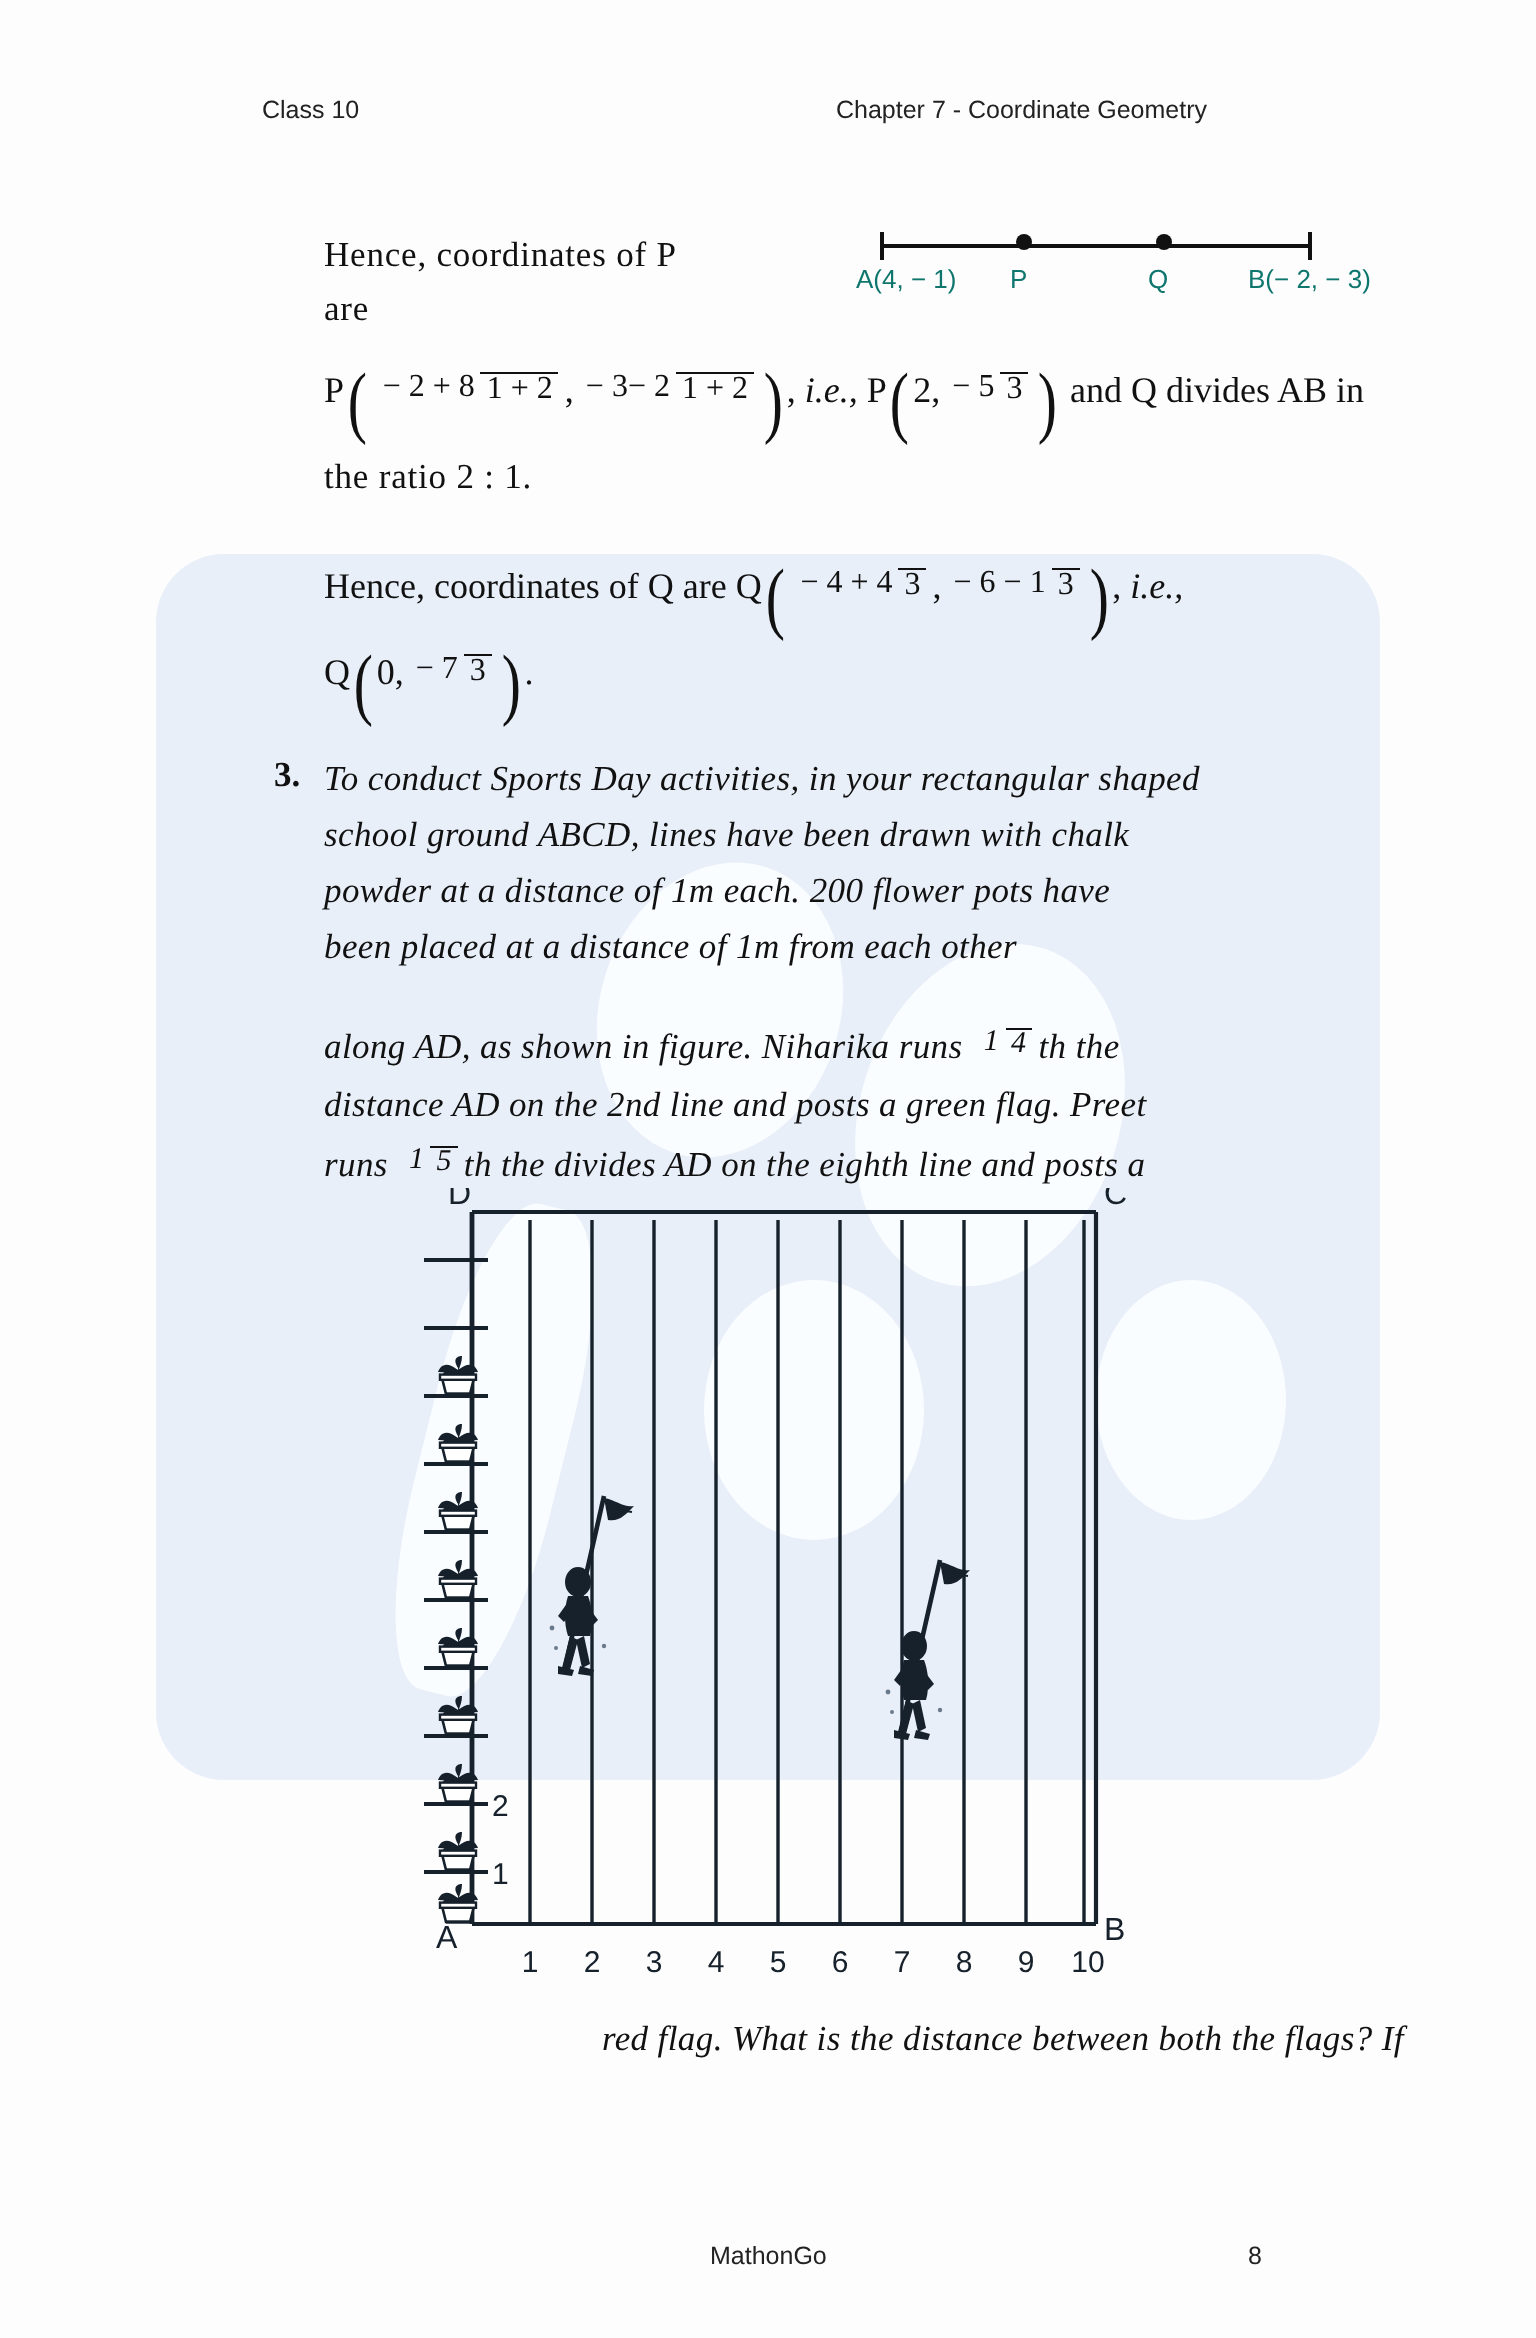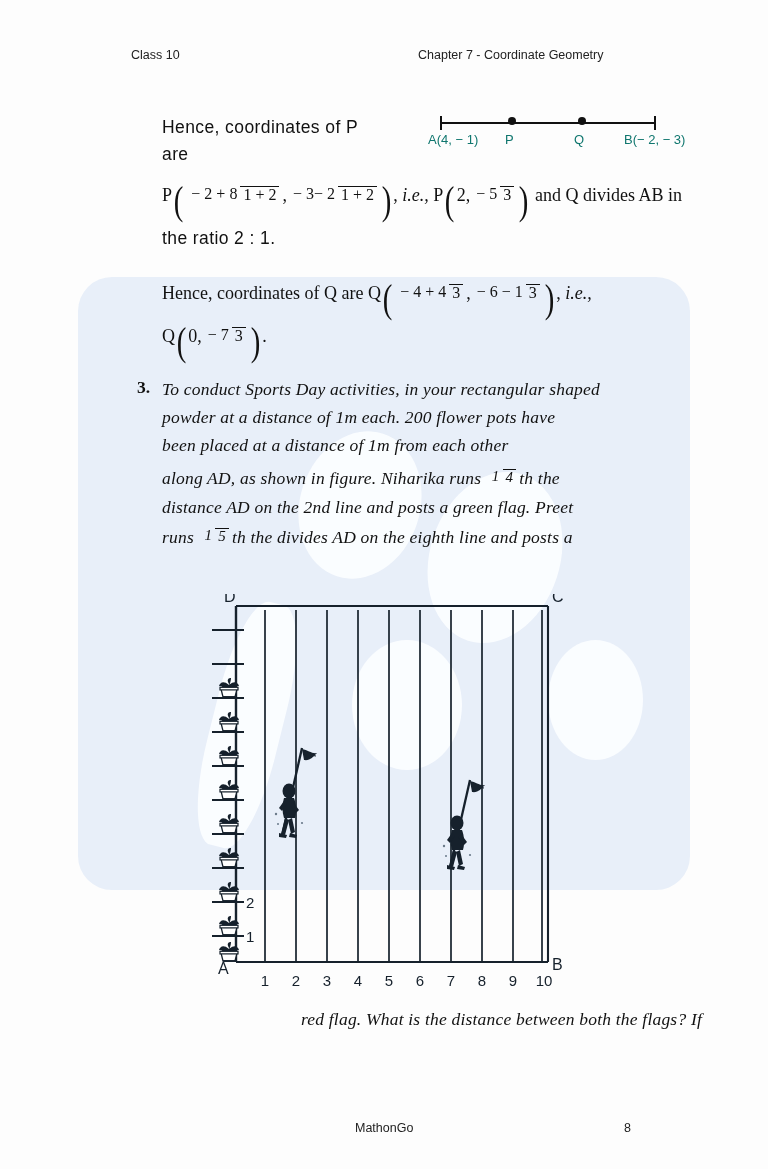--- a/index.html
+++ b/index.html
@@ -63,21 +63,21 @@
     font-family: "Liberation Sans", sans-serif;
     font-size: 12.5px; color: #222;
   }
   .ftr .brand { position: absolute; left: 355px; top: 0; }
   .ftr .pageno { position: absolute; left: 624px; top: 0; }
 
   
   .blk { position: absolute; }
 
   .serif {
-    font-family: Liberation Sans, sans-serif;
+    font-family: Liberation Serif, serif;
     font-size: 17.5px;
     letter-spacing: .4px;
   }
   .ital {
     font-family: "Liberation Serif", serif;
     font-style: italic;
     font-size: 17.5px;
     line-height: 28px;
     letter-spacing: .2px;
   }
@@ -237,24 +237,25 @@
         <span class="den">3</span>
       </span>
       <span class="paren">)</span>
       <span>.</span>
     </div>
 
     <div class="blk" style="left:121px; top:375px; width:560px;">
       <div style="position:absolute; left:0; top:2px; font-weight:bold; font-size:17.5px;">3.</div>
       <div class="ital" style="margin-left:25px; width:535px;">
         <div>To conduct Sports Day activities, in your rectangular shaped</div>
+        <div>school ground ABCD, lines have been drawn with chalk</div>
         <div>powder at a distance of 1m each. 200 flower pots have</div>
         <div>been placed  at  a  distance  of  1m  from  each  other</div>
 
-        <div style="display:flex; align-items:center; white-space:nowrap; margin-top:4px; line-height:30px;">
+        <div style="display:flex; align-items:center; white-space:nowrap; margin-top:21px; line-height:30px;">
           <span>along AD, as shown in figure. Niharika runs</span>
           <span>&nbsp;</span>
           <span class="frac sm" style="font-style:normal;">
             <span class="num" style="font-style:italic;">1</span>
             <span class="den" style="font-style:italic;">4</span>
           </span>
           <span>th the</span>
         </div>
 
         <div>distance AD on the 2nd line and posts a green flag. Preet</div>

